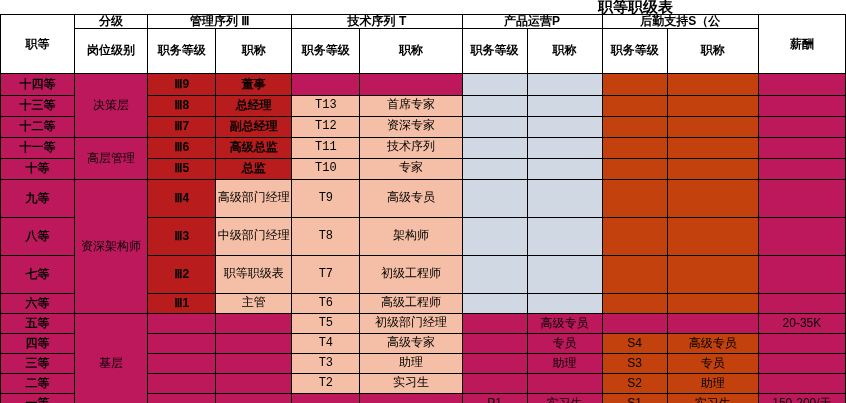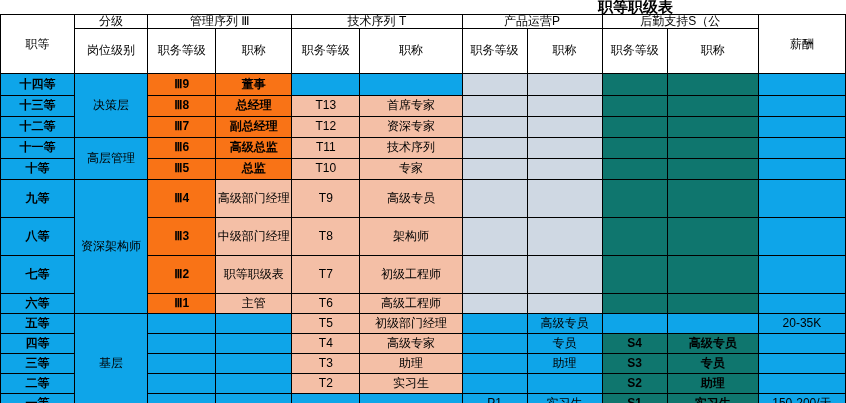--- a/index.html
+++ b/index.html
@@ -44,29 +44,29 @@
     text-align: center;
     vertical-align: middle;
     font-size: 12px;
     padding: 0 1px;
     line-height: 1.05;
     overflow: hidden;
     white-space: normal;
     word-break: break-all;
   }
   .hdr {
-    font-weight: normal;
+    font-weight: bold;
     background: #ffffff;
   }
   .bold { font-weight: bold; }
-  .teal { background: #f97316; }
-  .salmon { background: #f4bfa6; }
+  .teal { background: #b91c1c; }
+  .salmon { background: #f4bfa6; font-family: Liberation Mono, monospace; }
   .blue { background: #cfd8e3; }
-  .yellow { background: #0f766e; font-weight: bold; }
-  .white { background: #0ea5e9; }
+  .yellow { background: #c2410c; }
+  .white { background: #be185d; }
   .sm { font-size: 11px; }
   .xs { font-size: 10px; }
 </style>
 </head>
 <body>
 
 <div id="sheet">
 
   <div class="title">职等职级表</div>
 

